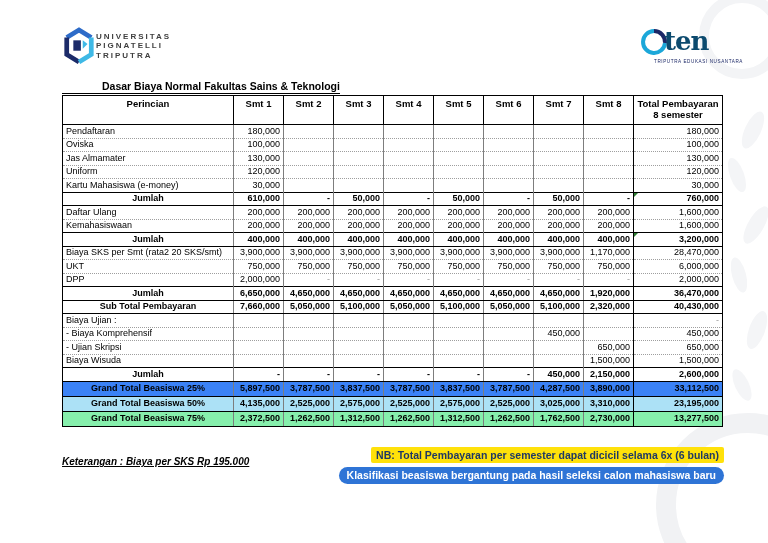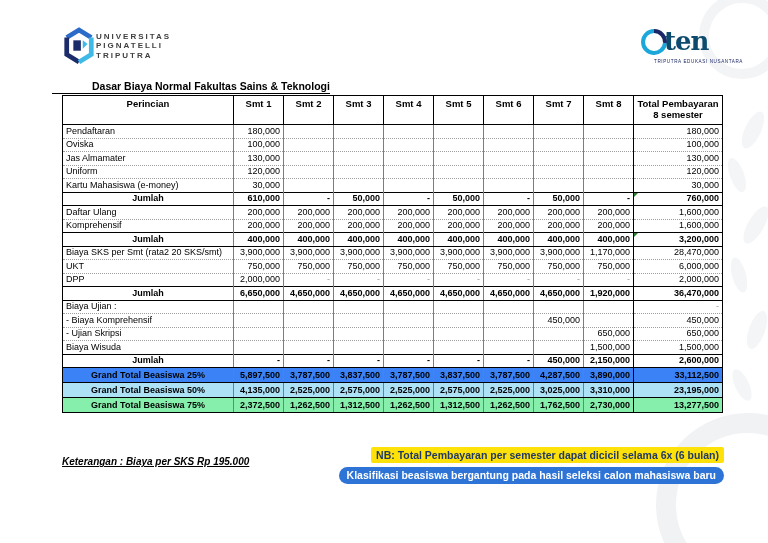--- a/index.html
+++ b/index.html
@@ -11,21 +11,21 @@
   .brand{position:absolute;left:62px;top:27px;display:flex;align-items:center;}
   .brand-text{font-size:8px;font-weight:bold;letter-spacing:2px;color:#3f3f3f;line-height:9.5px;white-space:pre-line;}
 
   
   .ten{position:absolute;left:640px;top:28px;width:110px;text-align:left;}
   .ten-row{display:flex;align-items:flex-start;}
   .ten-word{font-family:"DejaVu Serif", serif;font-weight:bold;font-size:26px;line-height:26px;color:#0c4a6e;letter-spacing:-1px;margin-left:-4px;}
   .ten-sub{font-size:4.6px;letter-spacing:.6px;color:#1b2766;margin-top:1px;margin-left:14px;white-space:nowrap;}
 
   
-  .title{position:absolute;left:52px;top:80px;font-size:10.5px;font-weight:bold;
+  .title{position:absolute;left:62px;top:80px;font-size:10.5px;font-weight:bold;
          border-bottom:1.5px solid #000;padding-bottom:1px;padding-left:40px;}
 
   
   .fee-table{position:absolute;left:62px;top:95px;border-collapse:collapse;table-layout:fixed;
              width:660px;border:1.5px solid #000;background:#fff;}
   .fee-table th{border:1px solid #000;font-size:9.5px;font-weight:bold;vertical-align:top;
                 padding:2px 2px 0 2px;height:26px;white-space:pre-line;line-height:11px;background:#fff;}
   .fee-table td{border-left:1px solid #7d7d7d;border-bottom:1px dotted #9e9e9e;
                 font-size:9px;line-height:11px;height:12.5px;padding:0 3px;text-align:right;
                 overflow:hidden;white-space:nowrap;}
@@ -196,21 +196,21 @@
           <td>200,000</td>
           <td>200,000</td>
           <td>200,000</td>
           <td>200,000</td>
           <td>200,000</td>
           <td>200,000</td>
           <td>200,000</td>
           <td class="total-cell">1,600,000</td>
         </tr>
         <tr class="row-normal">
-          <td>Komprehensif</td>
+          <td>Kemahasiswaan</td>
           <td>200,000</td>
           <td>200,000</td>
           <td>200,000</td>
           <td>200,000</td>
           <td>200,000</td>
           <td>200,000</td>
           <td>200,000</td>
           <td>200,000</td>
           <td class="total-cell">1,600,000</td>
         </tr>
@@ -266,20 +266,32 @@
           <td>Jumlah</td>
           <td>6,650,000</td>
           <td>4,650,000</td>
           <td>4,650,000</td>
           <td>4,650,000</td>
           <td>4,650,000</td>
           <td>4,650,000</td>
           <td>4,650,000</td>
           <td>1,920,000</td>
           <td class="total-cell">36,470,000</td>
+        </tr>
+        <tr class="row-subtotal">
+          <td>Sub Total Pembayaran</td>
+          <td>7,660,000</td>
+          <td>5,050,000</td>
+          <td>5,100,000</td>
+          <td>5,050,000</td>
+          <td>5,100,000</td>
+          <td>5,050,000</td>
+          <td>5,100,000</td>
+          <td>2,320,000</td>
+          <td class="total-cell">40,430,000</td>
         </tr>
         <tr class="row-normal">
           <td>Biaya Ujian :</td>
           <td></td>
           <td></td>
           <td></td>
           <td></td>
           <td></td>
           <td></td>
           <td></td>

